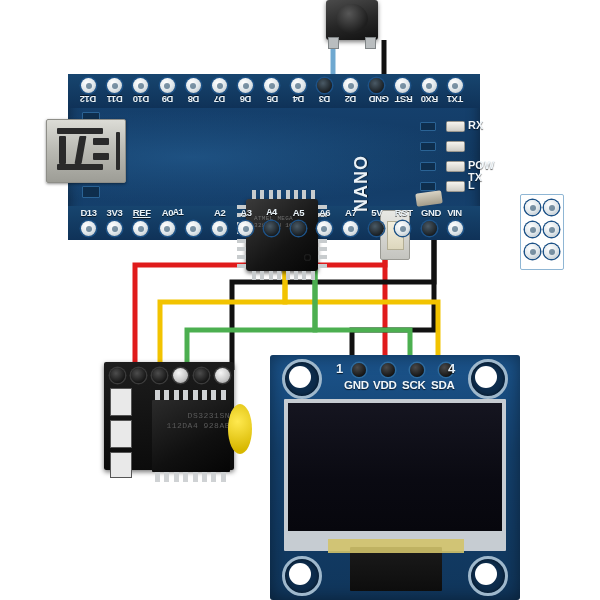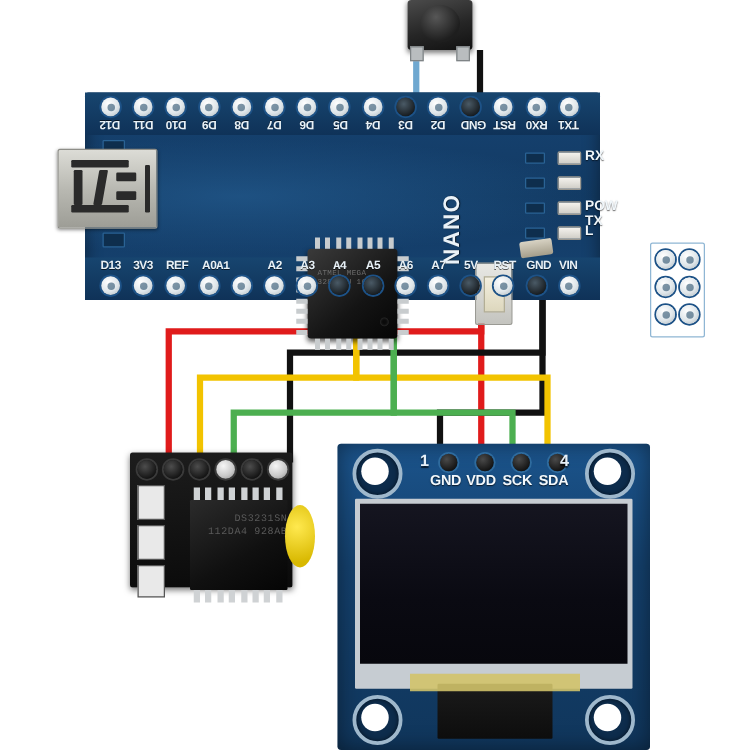--- a/index.html
+++ b/index.html
@@ -268,21 +268,21 @@
         <div class="hole"></div>
       </div>
       <div class="plabel" style="left: 12.4px; top: 133px;">D13</div>
       <div class="pad" style="left: 39.2px; top: 147px;">
         <div class="hole"></div>
       </div>
       <div class="plabel" style="left: 38.6px; top: 133px;">3V3</div>
       <div class="pad" style="left: 65.4px; top: 147px;">
         <div class="hole"></div>
       </div>
-      <div class="plabel" style="left: 64.8px; top: 133px;">REF</div>
+      <div class="plabel" style="left: 64.8px; top: 133px; text-decoration: underline;">REF</div>
       <div class="pad" style="left: 91.6px; top: 147px;">
         <div class="hole"></div>
       </div>
       <div class="plabel" style="left: 93.7px; top: 133px;">A0</div>
       <div class="pad" style="left: 117.8px; top: 147px;">
         <div class="hole"></div>
       </div>
       <div class="plabel" style="left: 105px; top: 133px; font-family: Liberation Mono, monospace;">A1</div>
       <div class="pad" style="left: 144px; top: 147px;">
         <div class="hole"></div>

